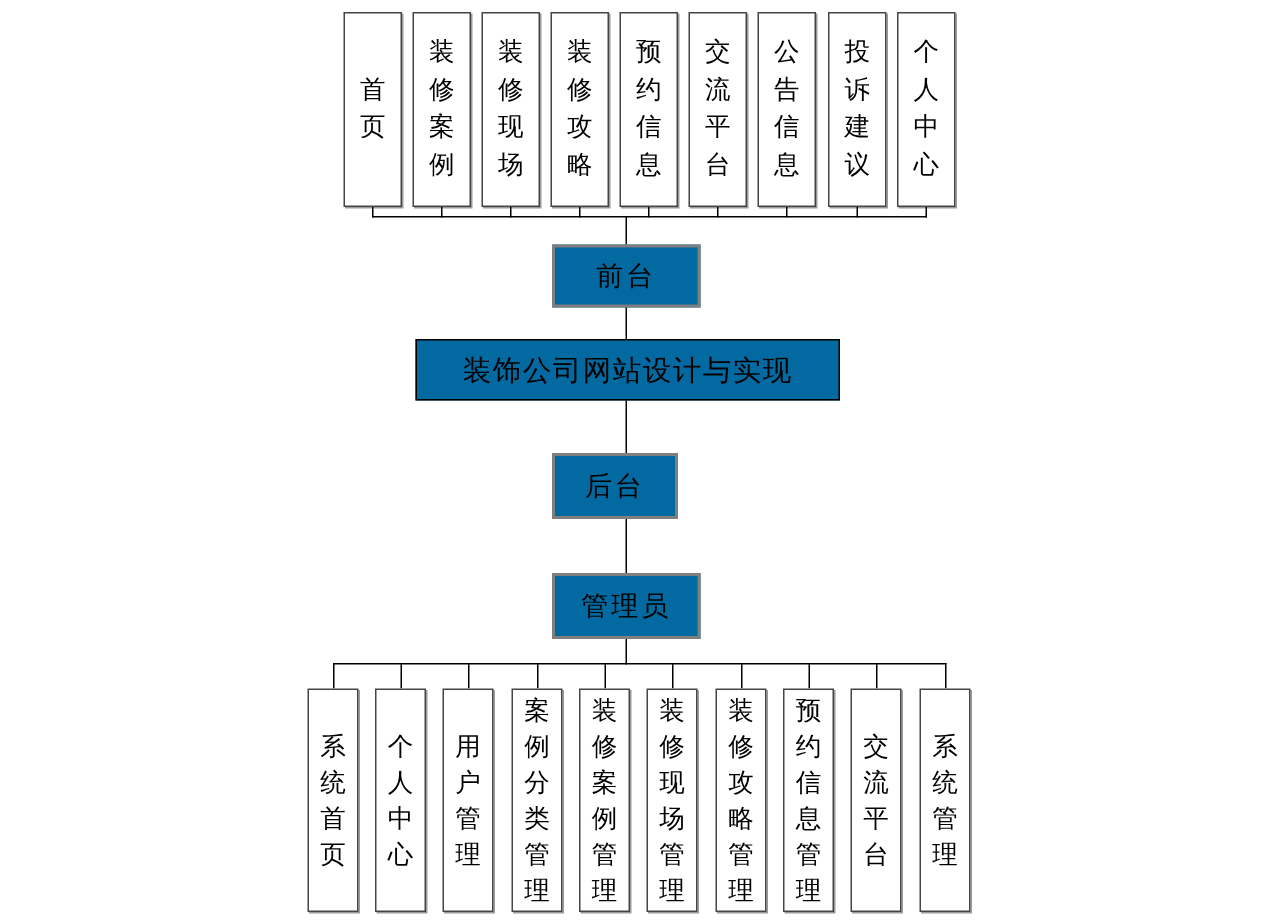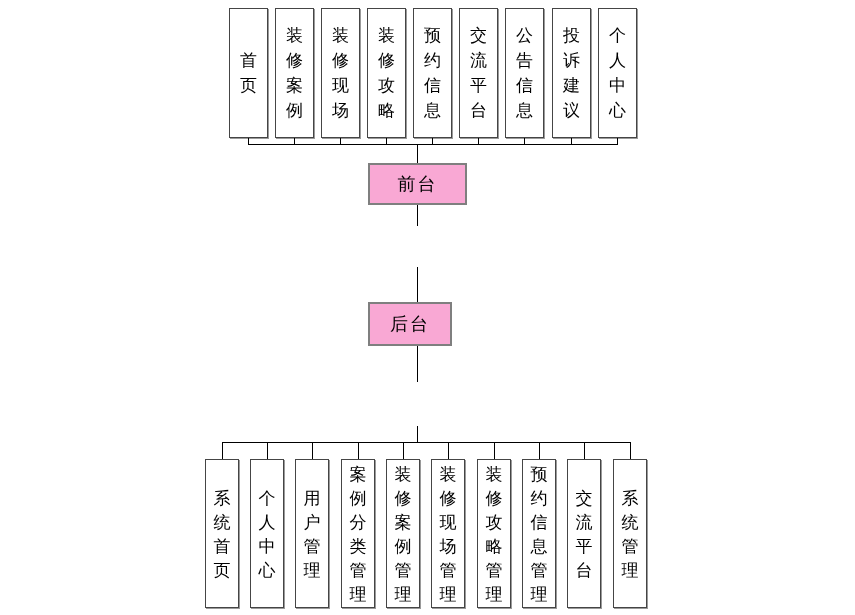--- a/index.html
+++ b/index.html
@@ -31,21 +31,21 @@
     line-height: 25px;
     text-align: center;
   }
   .vbox.toprow { top: 8px; width: 39px; height: 130px; }
   .vbox.bottomrow { top: 459px; width: 34px; height: 149px; line-height: 24px; }
   .vc { display: block; }
   
   .hbox {
     position: absolute;
     box-sizing: border-box;
-    background: #f9a8d4;
+    background: #0369a1;
     border: 2px solid #7f7f7f;
     display: flex;
     align-items: center;
     justify-content: center;
     font-size: 18px;
     letter-spacing: 2px;
   }
   
   .hbox.title {
     border: 1px solid #000000;
@@ -124,27 +124,29 @@
   <div class="line" style="left:524px;top:138px;width:1px;height:7px"></div>
   <div class="line" style="left:571px;top:138px;width:1px;height:7px"></div>
   <div class="line" style="left:617px;top:138px;width:1px;height:7px"></div>
   <div class="line" style="left:248px;top:144px;width:370px;height:1px"></div>
   <div class="line" style="left:417px;top:144px;width:1px;height:19px"></div>
 
   <div class="hbox" style="left:368px;top:163px;width:99px;height:42px">前台</div>
 
   <div class="line" style="left:417px;top:205px;width:1px;height:21px"></div>
 
+  <div class="hbox title" style="left:277px;top:226px;width:283px;height:41px">装饰公司网站设计与实现</div>
 
   <div class="line" style="left:417px;top:267px;width:1px;height:35px"></div>
 
   <div class="hbox" style="left:368px;top:302px;width:84px;height:44px">后台</div>
 
   <div class="line" style="left:417px;top:346px;width:1px;height:36px"></div>
 
+  <div class="hbox" style="left:368px;top:382px;width:99px;height:44px">管理员</div>
 
   <div class="line" style="left:417px;top:426px;width:1px;height:17px"></div>
   <div class="line" style="left:222px;top:442px;width:409px;height:1px"></div>
 
   <div class="line" style="left:222px;top:442px;width:1px;height:17px"></div>
   <div class="line" style="left:267px;top:442px;width:1px;height:17px"></div>
   <div class="line" style="left:312px;top:442px;width:1px;height:17px"></div>
   <div class="line" style="left:358px;top:442px;width:1px;height:17px"></div>
   <div class="line" style="left:403px;top:442px;width:1px;height:17px"></div>
   <div class="line" style="left:448px;top:442px;width:1px;height:17px"></div>

